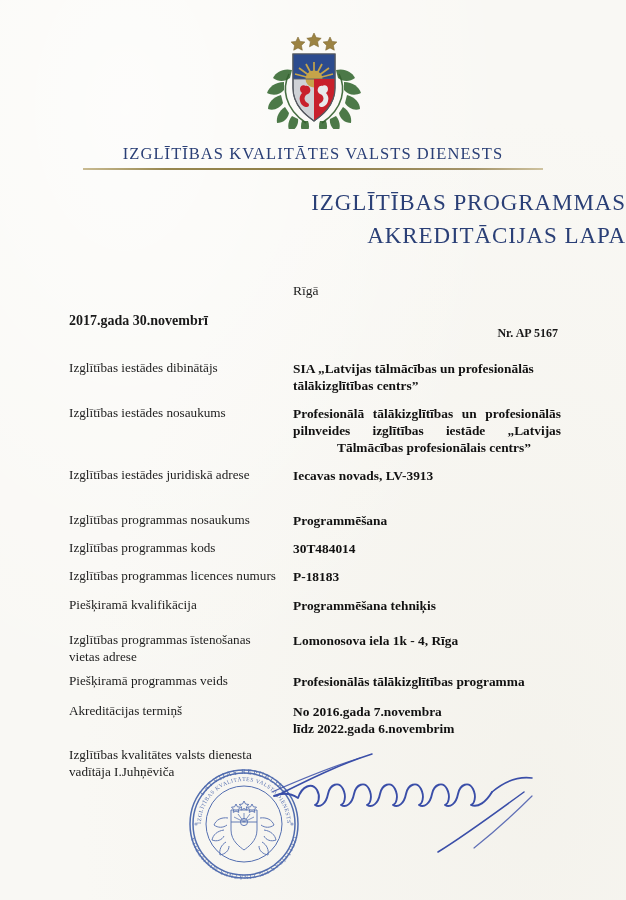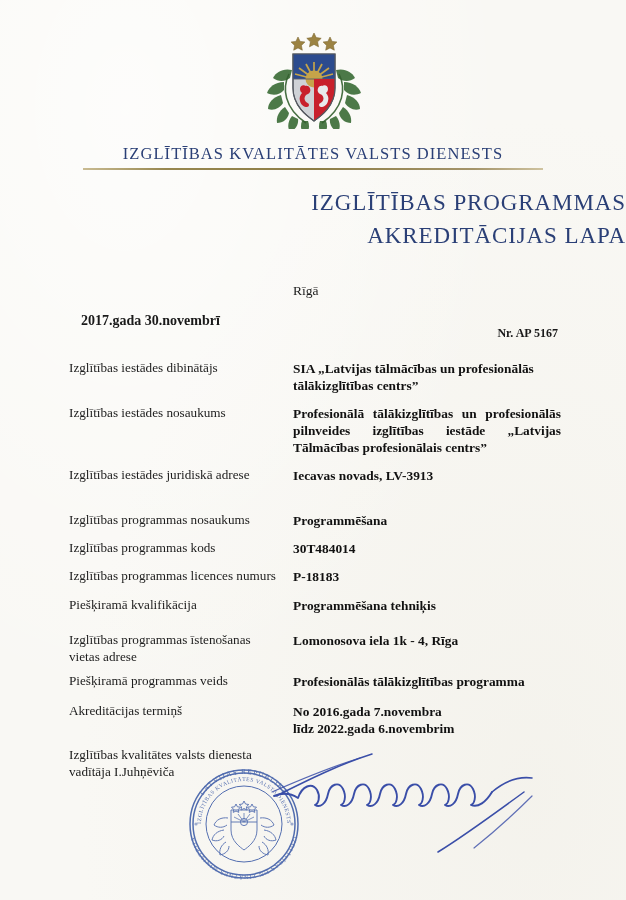--- a/index.html
+++ b/index.html
@@ -71,21 +71,20 @@
     left: 293px;
     top: 283px;
     font-size: 13.5px;
   }
   #date {
     position: absolute;
     left: 69px;
     top: 313px;
     font-size: 14px;
     font-weight: bold;
-    margin-left: 12px;
   }
   #docnum {
     position: absolute;
     right: 68px;
     top: 326px;
     font-size: 12px;
     font-weight: bold;
   }
 
   
@@ -109,21 +108,21 @@
     top: 0;
     width: 268px;
     font-size: 13.4px;
     line-height: 17px;
     font-weight: bold;
     color: #111;
   }
   .row .value.justify {
     text-align: justify;
   }
-  .row .value.justify .lastline { text-align: left; }
+  .row .value.justify .lastline { text-align: left; margin-left: 44px; }
 
   
   #signblock {
     position: absolute;
     left: 69px;
     top: 747px;
     font-size: 13.2px;
     line-height: 16.5px;
   }
 

